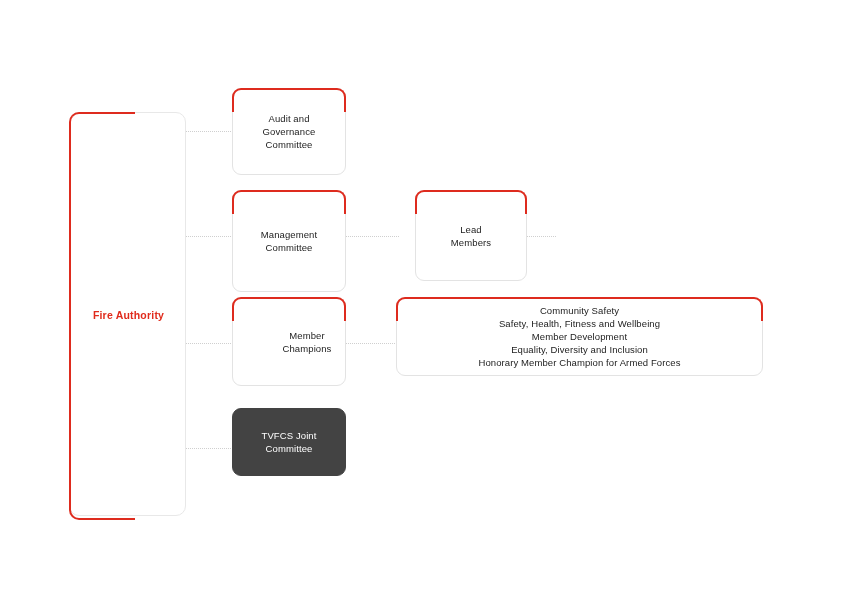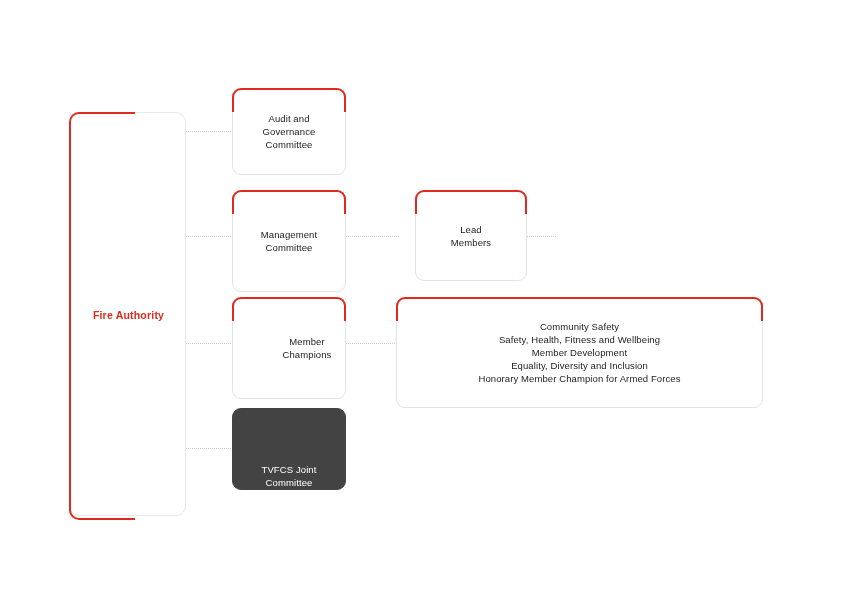--- a/index.html
+++ b/index.html
@@ -130,38 +130,38 @@
 Governance
 Committee</span>
   </div>
 
   <div class="node" style="left:232px; top:190px; width:114px; height:102px;">
     <span class="accent-top"></span>
     <span class="label">Management
 Committee</span>
   </div>
 
-  <div class="node" style="left:232px; top:297px; width:114px; height:102px;padding-left:36px;">
+  <div class="node" style="left:232px; top:297px; width:114px; height:89px;padding-left:36px;">
     <span class="accent-top"></span>
     <span class="label">Member
 Champions</span>
   </div>
 
-  <div class="node dark" style="left:232px; top:408px; width:114px; height:82px;align-items:flex-end;">
+  <div class="node dark" style="left:232px; top:408px; width:114px; height:68px;">
     <span class="label">TVFCS Joint
 Committee</span>
   </div>
 
   <div class="node" style="left:398px; top:190px; width:112px; height:91px;margin-left:17px;">
     <span class="accent-top"></span>
     <span class="label">Lead
 Members</span>
   </div>
 
-  <div class="node" style="left:396px; top:297px; width:367px; height:111px;">
+  <div class="node" style="left:396px; top:297px; width:367px; height:79px;">
     <span class="accent-top"></span>
     <span class="label">Community Safety
 Safety, Health, Fitness and Wellbeing
 Member Development
 Equality, Diversity and Inclusion
 Honorary Member Champion for Armed Forces</span>
   </div>
 
 
 </div>

